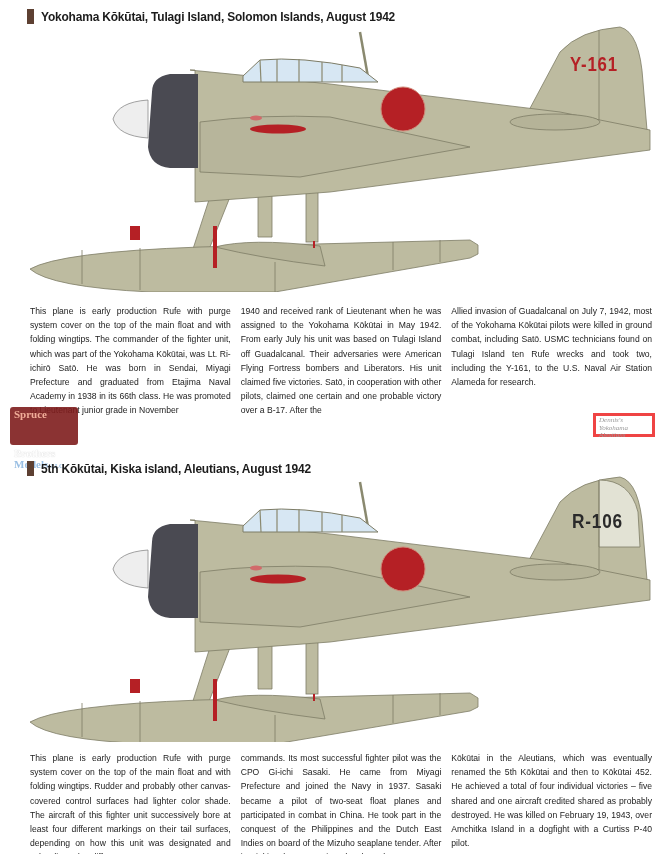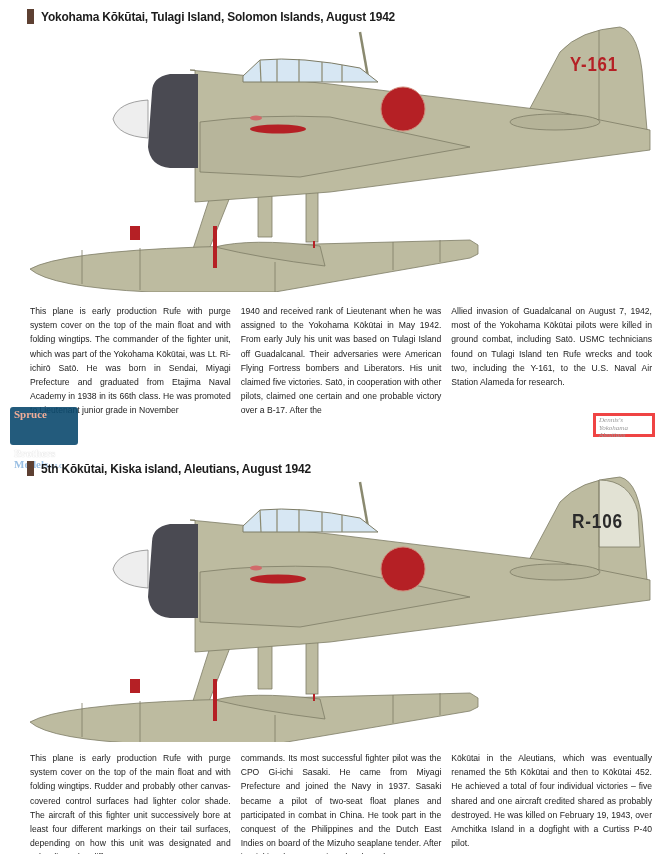--- a/index.html
+++ b/index.html
@@ -8,21 +8,21 @@
   .heading { position: absolute; left: 27px; display: flex; align-items: flex-start; gap: 7px; }
   .heading .bar { width: 7px; height: 15px; background: #5d4032; }
   .heading .title { font-family: "Liberation Sans", sans-serif; font-weight: bold;
          font-size: 13px; letter-spacing: -0.2px; color: #1b1b1b; transform: scaleX(0.92); transform-origin: left; white-space: nowrap; }
   .plate { position: absolute; left: 0; width: 669px; }
   .plate svg { display: block; }
   .cols { position: absolute; left: 30px; width: 622px; display: flex; gap: 10px; }
   .col { width: 202px; font-size: 8.6px; line-height: 14.2px; text-align: justify;
          font-family: "Liberation Sans", sans-serif; color: #222; }
   .wm-sbm { position: absolute; left: 10px; top: 407px; width: 68px; height: 38px;
-         background: #0c4a6e; border-radius: 3px; opacity: 0.9;
+         background: #7f1d1d; border-radius: 3px; opacity: 0.9;
          font-family: "Liberation Serif", serif; font-weight: bold; font-size: 11px; line-height: 11px;
          padding: 2px 4px; box-sizing: border-box; }
   .wm-sbm .l1 { color: #f0a58e; }
   .wm-sbm .l2 { color: #ffffff; text-shadow: 0 0 1px #bbb; margin-top: 28px; }
   .wm-sbm .l3 { color: #8fb8e0; }
   .wm-dmd { position: absolute; left: 593px; top: 413px; width: 62px; height: 24px;
          border: 3px solid #ef4444; font-family: "Liberation Serif", serif; font-style: italic;
          font-size: 7px; line-height: 7.5px; color: #999; padding: 1px 3px; box-sizing: border-box; }
 </style>
 </head>
@@ -81,21 +81,21 @@
     <rect x="130" y="204" width="10" height="14" fill="#b52025"></rect>
     <rect x="213" y="204" width="4" height="42" fill="#b52025"></rect>
     <rect x="313" y="219" width="2" height="7" fill="#b52025"></rect>
   </svg>
 </div>
 <div style="position: absolute; left: 570px; top: 52px; font-size: 21px; font-weight: bold; letter-spacing: 1px; transform: scaleX(0.8); transform-origin: left center; color: rgb(181, 32, 37);">Y-161</div>
 
 <div class="cols" style="top:304px;">
   <div class="col">This plane is early production Rufe with purge system cover on the top of the main float and with folding wingtips. The commander of the fighter unit, which was part of the Yokohama Kōkūtai, was Lt. Ri-ichirō Satō. He was born in Sendai, Miyagi Prefecture and graduated from Etajima Naval Academy in 1938 in its 66th class. He was promoted to Lieutenant junior grade in November</div>
   <div class="col">1940 and received rank of Lieutenant when he was assigned to the Yokohama Kōkūtai in May 1942. From early July his unit was based on Tulagi Island off Guadalcanal. Their adversaries were American Flying Fortress bombers and Liberators. His unit claimed five victories. Satō, in cooperation with other pilots, claimed one certain and one probable victory over a B-17. After the</div>
-  <div class="col">Allied invasion of Guadalcanal on August 7, 1942, most of the Yokohama Kōkūtai pilots were killed in ground combat, including Satō. USMC technicians found on Tulagi Island ten Rufe wrecks and took two, including the Y-161, to the U.S. Naval Air Station Alameda for research.</div>
+  <div class="col">Allied invasion of Guadalcanal on July 7, 1942, most of the Yokohama Kōkūtai pilots were killed in ground combat, including Satō. USMC technicians found on Tulagi Island ten Rufe wrecks and took two, including the Y-161, to the U.S. Naval Air Station Alameda for research.</div>
 </div>
 
 <div class="wm-sbm">
   <div class="l1">Spruce</div>
   <div class="l2">Brothers</div>
   <div class="l3"><span>Models</span> <span style="font-size:6px;">LLC</span></div>
 </div>
 <div class="wm-dmd">
   <div>Dennis's</div>
   <div>Yokohama</div>

